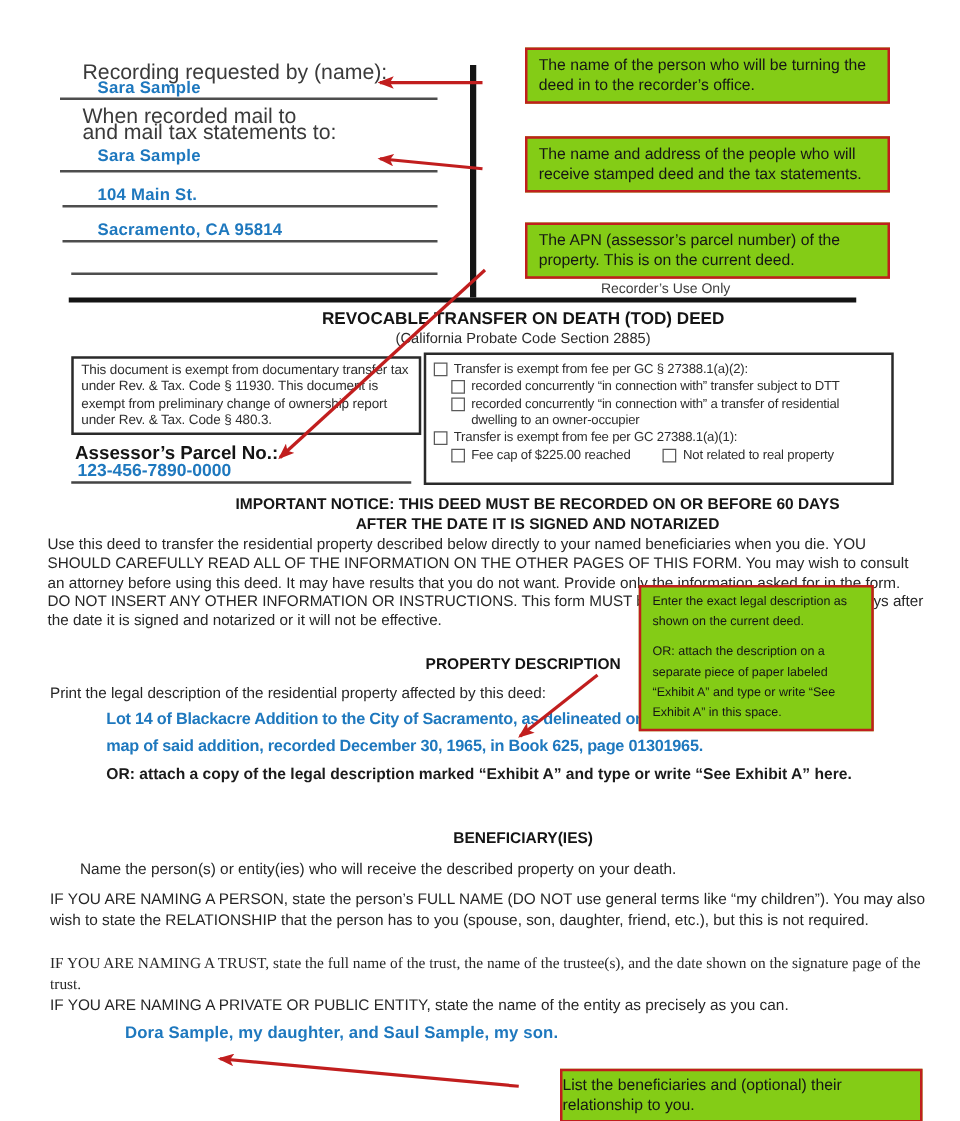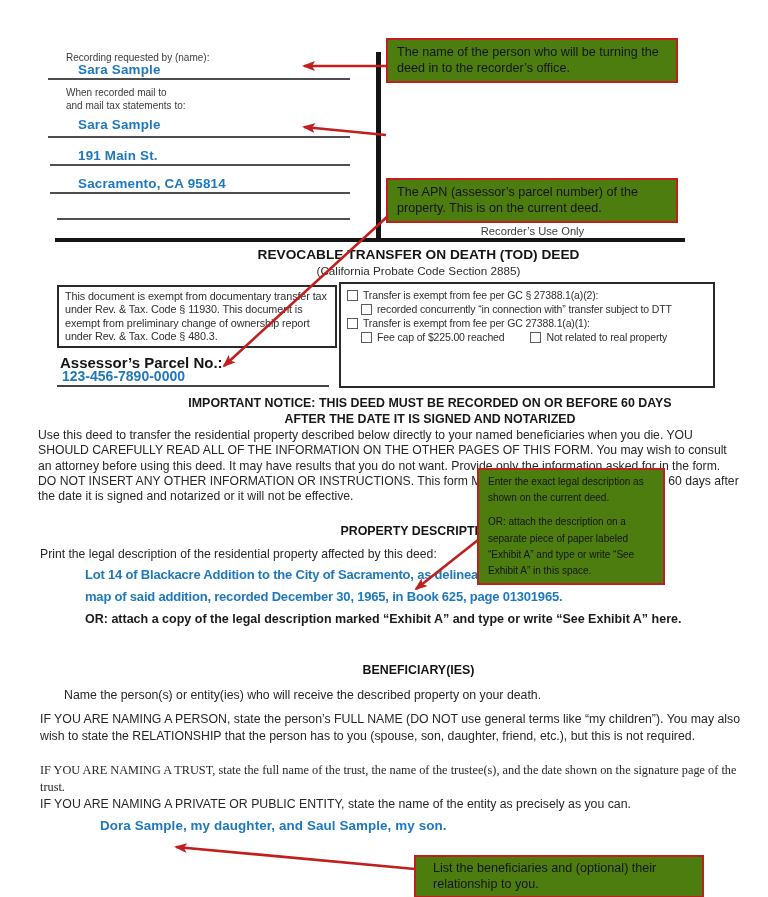--- a/index.html
+++ b/index.html
@@ -2,21 +2,21 @@
 <html style="--red: #c11e1e; --blue: #1e78be;"><head>
 <meta charset="utf-8">
 <style>
   :root { --red:#c11e1e; --blue:#1e78be; }
   html,body { margin:0; padding:0; background:#ffffff; }
   .page { position:relative; width:768px; height:897px; background:#fff; overflow:hidden;
           font-family:"Liberation Sans","DejaVu Sans",sans-serif; color:#242424; }
   .abs { position:absolute; }
 
   
-  .small-label { font-size:10px; color:#3a3a3a; line-height:13px; }
+  .small-label { font-size:17px; color:#3a3a3a; line-height:13px; }
   .blue { color:var(--blue); font-weight:bold; }
   .entry { font-size:13.4px; letter-spacing:.2px; }
   .fline { border-top:2px solid #4e4e4e; height:0; }
   .vbar { background:#141414; }
   .hrule { background:#141414; }
   .recorder { font-size:11.2px; color:#3c3c3c; text-align:center; }
 
   .center { text-align:center;padding-left:46px; }
   .title { font-size:13.7px; font-weight:bold; color:#141414; }
   .subtitle { font-size:11.7px; color:#2c2c2c; }
@@ -34,23 +34,23 @@
 
   .notice { font-size:12.4px; font-weight:bold; line-height:15.8px; color:#171717; }
   .para { font-size:12.2px; line-height:15.35px; color:#262626; }
   .sec-head { font-size:12.4px; font-weight:bold; color:#141414; }
   .legal { font-size:13px; line-height:21.8px; letter-spacing:-.2px; }
   .legal span { display:block; }
   .exhibit { font-size:12.5px; font-weight:bold; line-height:16.4px; color:#1b1b1b; }
   .bpara { font-size:12.3px; line-height:16.7px; color:#262626; }
   .bene-entry { font-size:13.4px; letter-spacing:.1px; }
 
-  .callout { position:absolute; background:#4d7c0f; border:2.5px solid var(--red);
+  .callout { position:absolute; background:#84cc16; border:2.5px solid var(--red);
              padding:4px 9px; font-size:12.6px; line-height:16.4px; color:#151515;
-             box-sizing:border-box; z-index:3; }
+             box-sizing:border-box; z-index:3;margin-left:34px; }
   .callout p { margin:0; }
   .callout p + p { margin-top:8px; }
 
   svg.arrows { position:absolute; left:0; top:0; z-index:4; pointer-events:none; }
   svg.arrows line { stroke:var(--red); stroke-width:2.6; }
 </style>
 </head>
 <body>
 
 <div class="page">
@@ -58,21 +58,21 @@
   <div class="abs small-label" style="left:66px; top:51px;">Recording requested by (name):</div>
   <div class="abs blue entry" style="left:78px; top:62px;">Sara Sample</div>
   <div class="abs fline" style="left:48px; top:78px; width:302px;"></div>
 
   <div class="abs small-label" style="left:66px; top:86px;">When recorded mail to</div>
   <div class="abs small-label" style="left:66px; top:99px;">and mail tax statements to:</div>
 
   <div class="abs blue entry" style="left:78px; top:117px;">Sara Sample</div>
   <div class="abs fline" style="left:48px; top:136px; width:302px;"></div>
 
-  <div class="abs blue entry" style="left:78px; top:148px;">191 Main St.</div>
+  <div class="abs blue entry" style="left:78px; top:148px;">104 Main St.</div>
   <div class="abs fline" style="left:50px; top:164px; width:300px;"></div>
 
   <div class="abs blue entry" style="left:78px; top:176px;">Sacramento, CA 95814</div>
   <div class="abs fline" style="left:50px; top:192px; width:300px;"></div>
 
   <div class="abs fline" style="left:57px; top:218px; width:293px;"></div>
 
   <div class="abs vbar" style="left:376px; top:52px; width:5px; height:186px;"></div>
   <div class="abs recorder" style="left:400px; top:225px; width:265px;">Recorder’s Use Only</div>
   <div class="abs hrule" style="left:55px; top:238px; width:630px; height:4px;"></div>
@@ -87,20 +87,24 @@
   <div class="abs fline" style="left:57px; top:385px; width:272px; border-top-color:#444;"></div>
 
   <div class="abs docbox" style="left:339px; top:282px; width:376px; height:106px; padding:4px 6px;">
     <div class="fee-row">
       <span class="cb"></span>
       <span>Transfer is exempt from fee per GC § 27388.1(a)(2):</span>
     </div>
     <div class="fee-row ind">
       <span class="cb"></span>
       <span>recorded concurrently “in connection with” transfer subject to DTT</span>
+    </div>
+    <div class="fee-row ind">
+      <span class="cb"></span>
+      <span>recorded concurrently “in connection with” a transfer of residential dwelling to an owner-occupier</span>
     </div>
     <div class="fee-row">
       <span class="cb"></span>
       <span>Transfer is exempt from fee per GC 27388.1(a)(1):</span>
     </div>
     <div class="fee-row ind">
       <span class="cb"></span>
       <span>Fee cap of $225.00 reached</span>
       <span class="pair-gap"></span>
       <span class="cb"></span>
@@ -123,28 +127,31 @@
   <div class="abs center sec-head" style="left:0; top:663px; width:745px;">BENEFICIARY(IES)</div>
   <div class="abs bpara" style="left:24px; top:687px; width:706px;margin-left:40px;">Name the person(s) or entity(ies) who will receive the described property on your death.</div>
   <div class="abs bpara" style="left:40px; top:711px; width:706px;">IF YOU ARE NAMING A PERSON, state the person’s FULL NAME (DO NOT use general terms like “my children”). You may also wish to state the RELATIONSHIP that the person has to you (spouse, son, daughter, friend, etc.), but this is not required.</div>
   <div class="abs bpara" style="left:40px; top:762px; width:706px;font-family:Liberation Serif, serif;">IF YOU ARE NAMING A TRUST, state the full name of the trust, the name of the trustee(s), and the date shown on the signature page of the trust.</div>
   <div class="abs bpara" style="left:40px; top:796px; width:706px;">IF YOU ARE NAMING A PRIVATE OR PUBLIC ENTITY, state the name of the entity as precisely as you can.</div>
   <div class="abs blue bene-entry" style="left:100px; top:818px;">Dora Sample, my daughter, and Saul Sample, my son.</div>
 
   <div class="callout" style="left:386px; top:38px; width:292px;">
     <p>The name of the person who will be turning the deed in to the recorder’s office.</p>
   </div>
+  <div class="callout" style="left:386px; top:109px; width:292px;">
+    <p>The name and address of the people who will receive stamped deed and the tax statements.</p>
+  </div>
   <div class="callout" style="left:386px; top:178px; width:292px;">
     <p>The APN (assessor’s parcel number) of the property. This is on the current deed.</p>
   </div>
   <div class="callout" style="left:477px; top:468px; width:188px; font-size:10px; line-height:16.2px;">
     <p>Enter the exact legal description as shown on the current deed.</p>
     <p>OR: attach the description on a separate piece of paper labeled “Exhibit A” and type or write “See Exhibit A” in this space.</p>
   </div>
-  <div class="callout" style="left:414px; top:855px; width:290px; padding:3px 17px;">
+  <div class="callout" style="left:414px; top:855px; width:290px; padding:3px 0;">
     <p>List the beneficiaries and (optional) their relationship to you.</p>
   </div>
 
   <svg class="arrows" width="768" height="897" viewBox="0 0 768 897">
     <defs>
       <marker id="ah" markerUnits="userSpaceOnUse" markerWidth="13" markerHeight="10" refX="11" refY="5" orient="auto">
         <path d="M0,0 L13,5 L0,10 L3,5 Z" style="fill:var(--red);"></path>
       </marker>
     </defs>
     <line x1="386" y1="66" x2="304" y2="66" marker-end="url(#ah)"></line>

